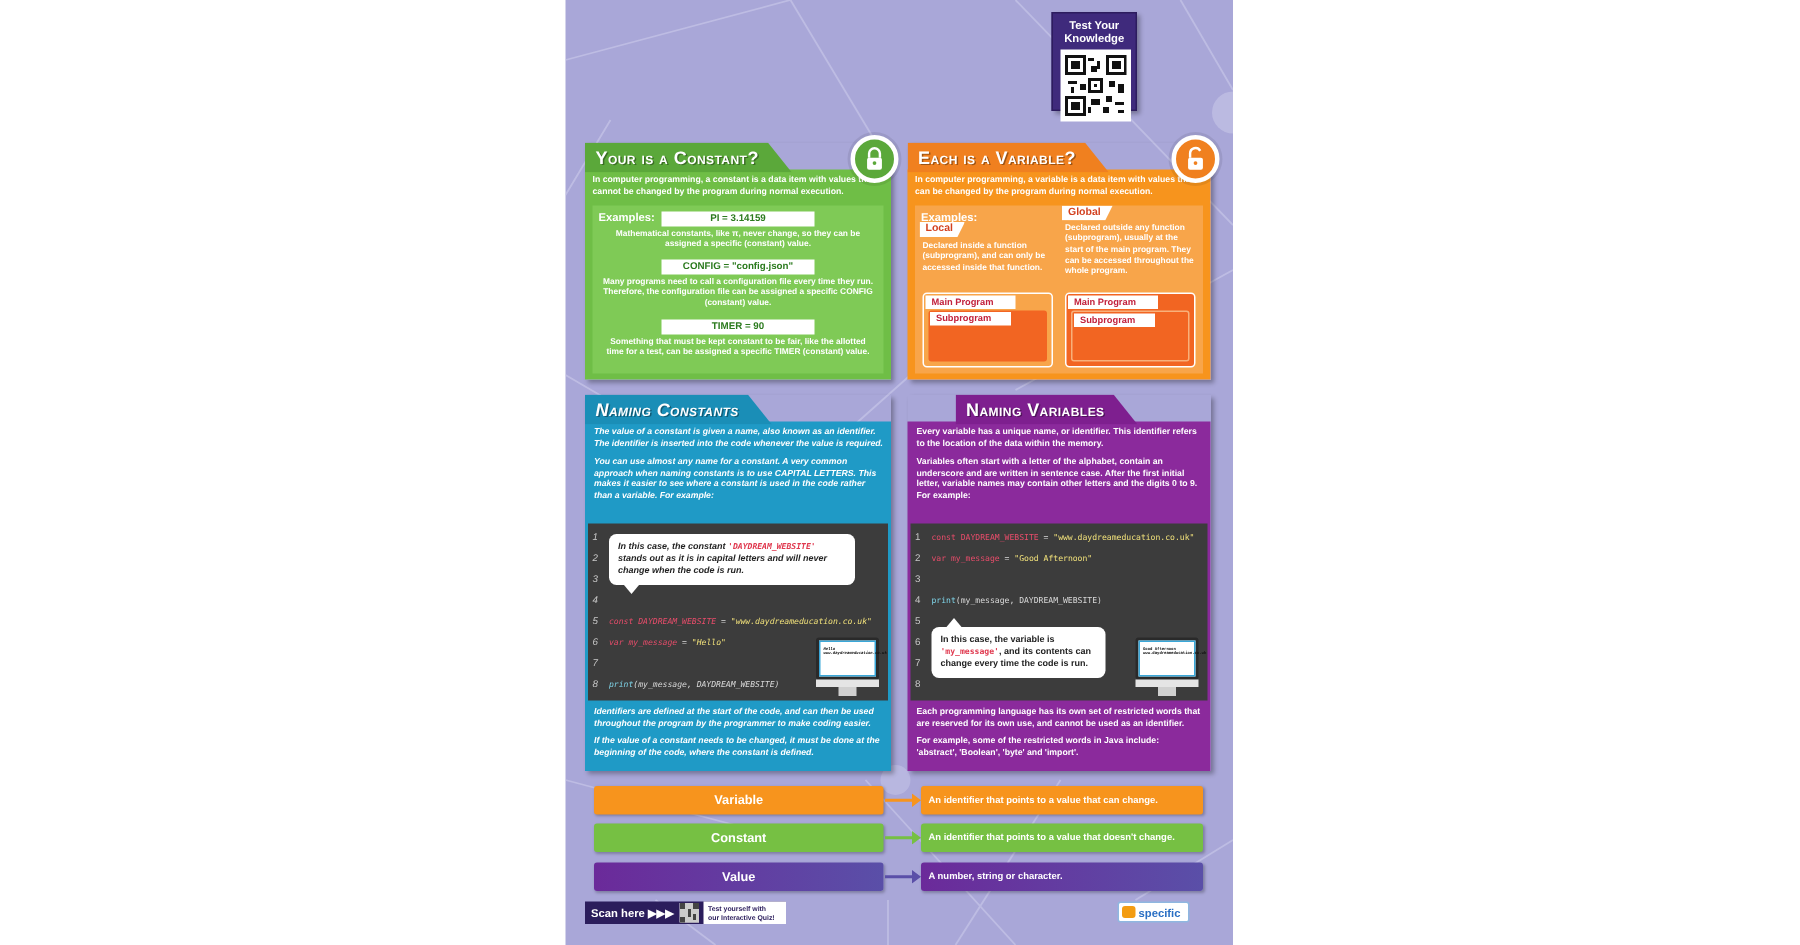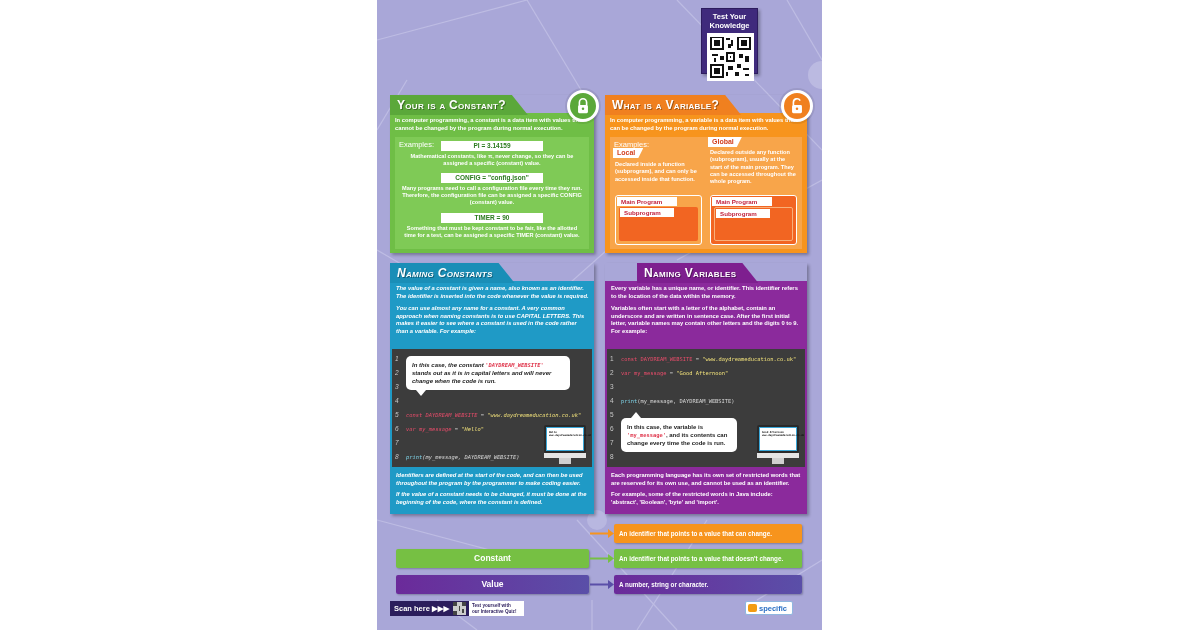--- a/index.html
+++ b/index.html
@@ -67,21 +67,21 @@
   .badge {
     position: absolute; width: 32px; height: 32px; border-radius: 50%;
     border: 3px solid #fff; display: flex; align-items: center; justify-content: center;
     box-shadow: 0 0 0 2px rgba(0,0,0,0.08);
   }
   .badge svg { width: 18px; height: 18px; }
   .examples-box {
     position: absolute; left: 5px; top: 24px; right: 5px; bottom: 4px;
     background: #7fca56;
   }
-  .ex-label { position: absolute; left: 4px; top: 3px; color: #fff; font-weight: normal; font-size: 7.5px; }
+  .ex-label { position: absolute; left: 4px; top: 3px; color: #fff; font-weight: bold; font-size: 7.5px; }
   .code-chip {
     position: absolute; left: 50%; transform: translateX(-50%);
     background: #fff; color: #2b7a1e; font-size: 6.5px; font-weight: bold; text-align: center;
     height: 10px; line-height: 10px; width: 102px;
   }
   .ex-desc {
     position: absolute; left: 6px; right: 6px; text-align: center;
     color: #fff; font-size: 5.6px; line-height: 7.2px; font-weight: bold;
   }
 
@@ -292,21 +292,21 @@
           <div class="scope-desc" style="top:1px;">Declared outside any function (subprogram), usually at the start of the main program. They can be accessed throughout the whole program.</div>
           <div class="diagram-outer" style="background:#f26522;">
             <div class="main-tag">Main Program</div>
             <div class="diagram-inner" style="border:1.5px solid #f8b07a;">
               <div class="sub-tag" style="left:1px;top:1px;">Subprogram</div>
             </div>
           </div>
         </div>
       </div>
     </div>
-    <div class="panel-tab">What is a Variable?</div>
+    <div class="panel-tab">Each is a Variable?</div>
   </div>
   <div class="badge" style="left:404px;top:90px;background:#f0801f;">
     <svg viewBox="0 0 20 20">
         <path d="M6 9V6a4 4 0 0 1 7.5-2" stroke="#fff" stroke-width="1.8" fill="none"></path>
         <rect x="4.5" y="9" width="11" height="9" rx="1.5" fill="#fff"></rect>
         <circle cx="10" cy="13" r="1.4" fill="#f0801f"></circle>
       </svg>
   </div>
 
   <div class="panel name-const">
@@ -391,20 +391,21 @@
       </div>
       <div class="after-text p-text">
         <p>Each programming language has its own set of restricted words that are reserved for its own use, and cannot be used as an identifier.</p>
         <p>For example, some of the restricted words in Java include: 'abstract', 'Boolean', 'byte' and 'import'.</p>
       </div>
     </div>
     <div class="panel-tab">Naming Variables</div>
   </div>
 
   <div class="def-row" style="top:524px;">
+    <div class="def-term" style="background:#f7941d;">Variable</div>
     <svg class="def-arrow" viewBox="0 0 24 9">
         <path d="M0 3.5h18V0l6 4.5-6 4.5V5.5H0z" fill="#f7941d"></path>
       </svg>
     <div class="def-desc" style="background:#f7941d;">An identifier that points to a value that can change.</div>
   </div>
   <div class="def-row" style="top:549px;">
     <div class="def-term" style="background:#76c043;">Constant</div>
     <svg class="def-arrow" viewBox="0 0 24 9">
         <path d="M0 3.5h18V0l6 4.5-6 4.5V5.5H0z" fill="#76c043"></path>
       </svg>

